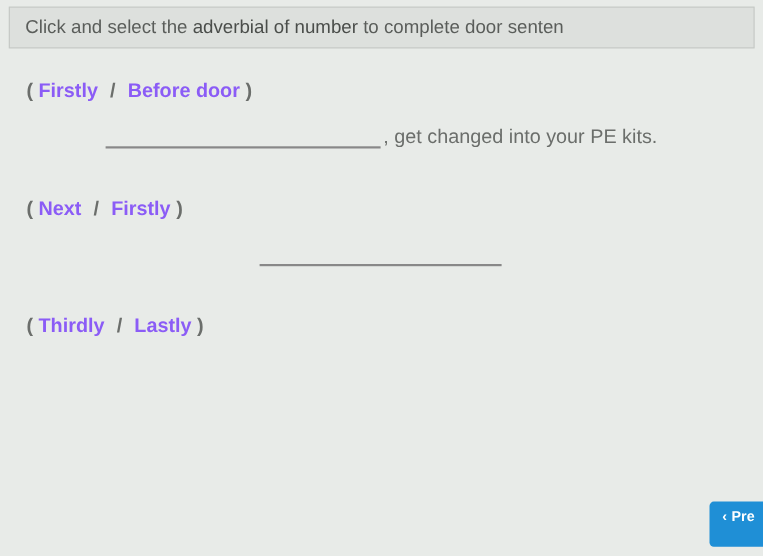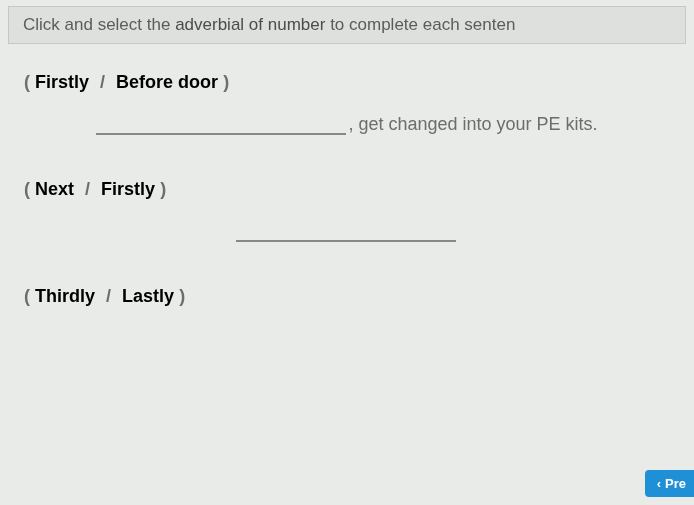--- a/index.html
+++ b/index.html
@@ -28,21 +28,21 @@
   .question-block {
     margin-bottom: 44px;
   }
   .options {
     color: #6b6e6b;
     font-size: 18px;
     font-weight: 600;
     margin-bottom: 20px;
   }
   .options .paren { color: #6b6e6b; }
-  .options .opt { color: #000000; cursor: pointer; text-align: right; }
+  .options .opt { color: #8b5cf6; cursor: pointer; text-align: right; }
   .options .slash { margin: 0 6px; color: #6b6e6b; }
   .sentence-line {
     display: flex;
     align-items: flex-end;
     font-size: 18px;
     color: #6b6e6b;
     justify-content: center;
   }
   .blank {
     display: inline-block;
@@ -59,32 +59,32 @@
     white-space: nowrap;
   }
   .prev-btn {
     position: absolute;
     right: 0;
     bottom: 8px;
     background: #1f8fd6;
     color: #fff;
     font-size: 13px;
     font-weight: bold;
-    padding: 6px 8px 6px 12px;
+    padding: 6px 8px 20px 12px;
     border-top-left-radius: 4px;
     border-bottom-left-radius: 4px;
     cursor: pointer;
   }
   .prev-btn .chev { margin-right: 4px; }
 </style>
 </head>
 <body>
 
 <div class="instruction-bar">
-  <span>Click and select the </span><span class="bold">adverbial of number</span><span> to complete each senten</span>
+  <span>Click and select the </span><span class="bold">adverbial of number</span><span> to complete door senten</span>
 </div>
 
 <div class="content">
 
   <div class="question-block">
     <div class="options">
       <span class="paren">(</span>
       <span class="opt">Firstly</span>
       <span class="slash">/</span>
       <span class="opt">Before door</span>

